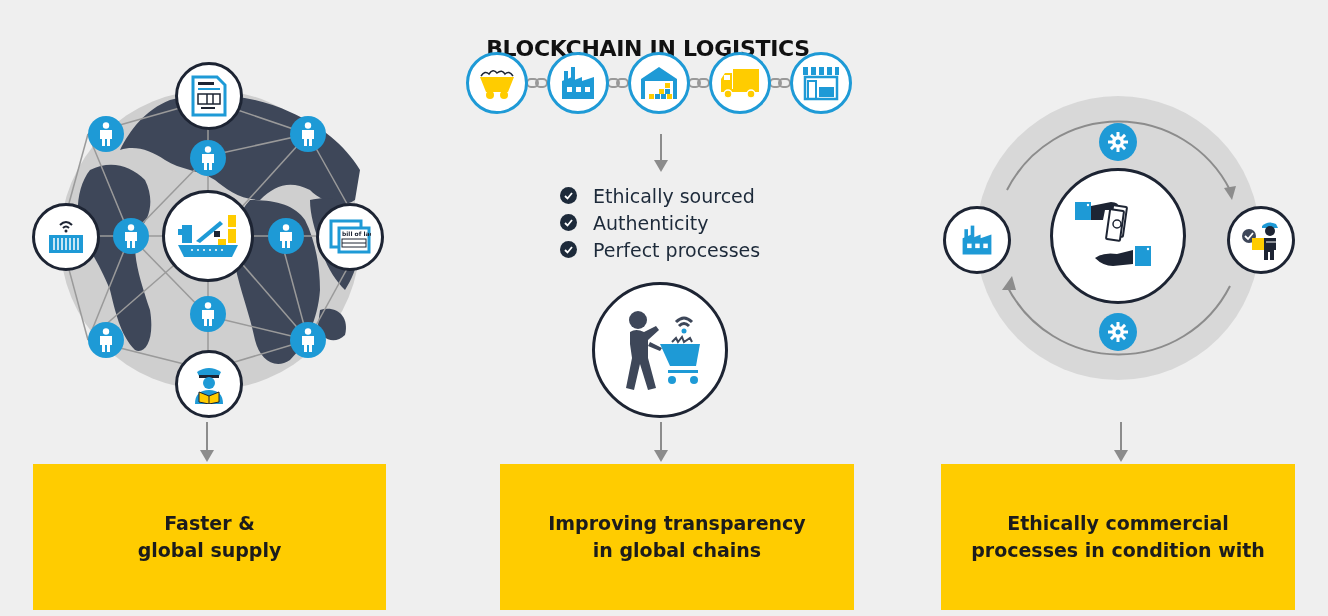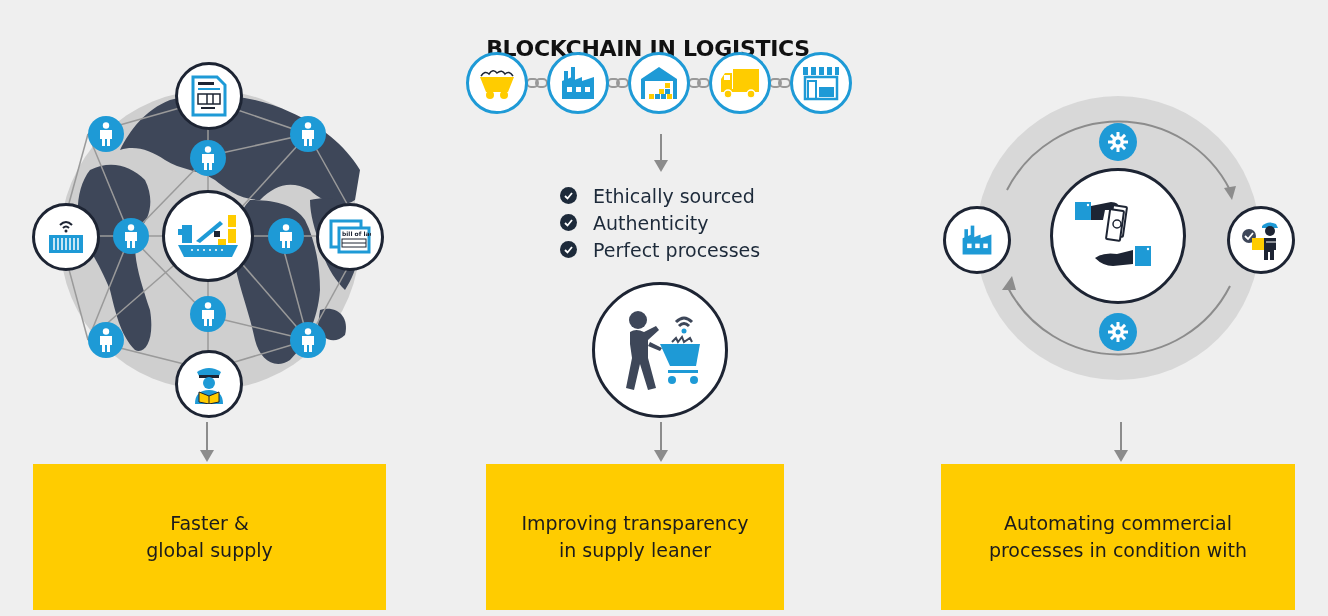--- a/index.html
+++ b/index.html
@@ -18,21 +18,21 @@
     margin-top: 32px;
   }
   
   .ybox {
     position: absolute; top: 464px; height: 146px;
     background: #ffcc00;
     display: flex; align-items: center; justify-content: center;
     text-align: center; font-size: 19px; line-height: 27px; color: #1c1c1c;
     padding: 0 20px;
   }
-  .ybox span { display: block; }
+  .ybox span { display: block; font-weight: bold; }
   
   .arrow { position: absolute; width: 14px; }
   .arrow .shaft { position: absolute; left: 6px; top: 0; width: 2px; background: #8c8c8c; }
   .arrow .head { position: absolute; left: 0; width: 0; height: 0;
     border-left: 7px solid transparent; border-right: 7px solid transparent; border-top: 12px solid #8c8c8c; }
   
   .chain-circle {
     position: absolute; width: 62px; height: 62px; border-radius: 50%;
     background: #fff; border: 3px solid #1e9ad6;
     display: flex; align-items: center; justify-content: center;
@@ -353,24 +353,24 @@
     <rect x="56" y="62" width="30" height="3" fill="#1e9ad6"></rect>
     <circle cx="60" cy="72" r="4" fill="#1e9ad6"></circle>
       <circle cx="82" cy="72" r="4" fill="#1e9ad6"></circle>
   </svg>
 </div>
 
 <div class="arrow" style="left:654px;top:422px;height:40px;">
   <div class="shaft" style="height:28px;"></div>
     <div class="head" style="top:28px;"></div>
 </div>
-<div class="ybox" style="left:486px;width:298px;">
+<div class="ybox" style="left:500px;width:354px;">
   <div>
     <span>Improving transparency</span>
-    <span>in supply leaner</span>
+    <span>in global chains</span>
   </div>
 </div>
 
 <div class="abs" style="left:930px;top:90px;width:380px;height:300px;">
   <svg width="380" height="300" viewBox="0 0 380 300">
     <circle cx="188" cy="148" r="142" fill="#d8d8d8"></circle>
     <path d="M77 100 A125 125 0 0 1 300 100" fill="none" stroke="#8c8c8c" stroke-width="2"></path>
     <polygon points="294,98 306,96 302,110" fill="#8c8c8c"></polygon>
     <path d="M300 196 A125 125 0 0 1 77 196" fill="none" stroke="#8c8c8c" stroke-width="2"></path>
     <polygon points="72,200 82,186 86,200" fill="#8c8c8c"></polygon>
@@ -446,16 +446,16 @@
     <line x1="26" y1="22" x2="36" y2="22" stroke="#fff" stroke-width="1"></line>
   </svg>
 </div>
 
 <div class="arrow" style="left:1114px;top:422px;height:40px;">
   <div class="shaft" style="height:28px;"></div>
     <div class="head" style="top:28px;"></div>
 </div>
 <div class="ybox" style="left:941px;width:354px;">
   <div>
-    <span>Automating commercial</span>
+    <span>Ethically commercial</span>
     <span>processes in condition with</span>
   </div>
 </div>
 
 </body></html>

